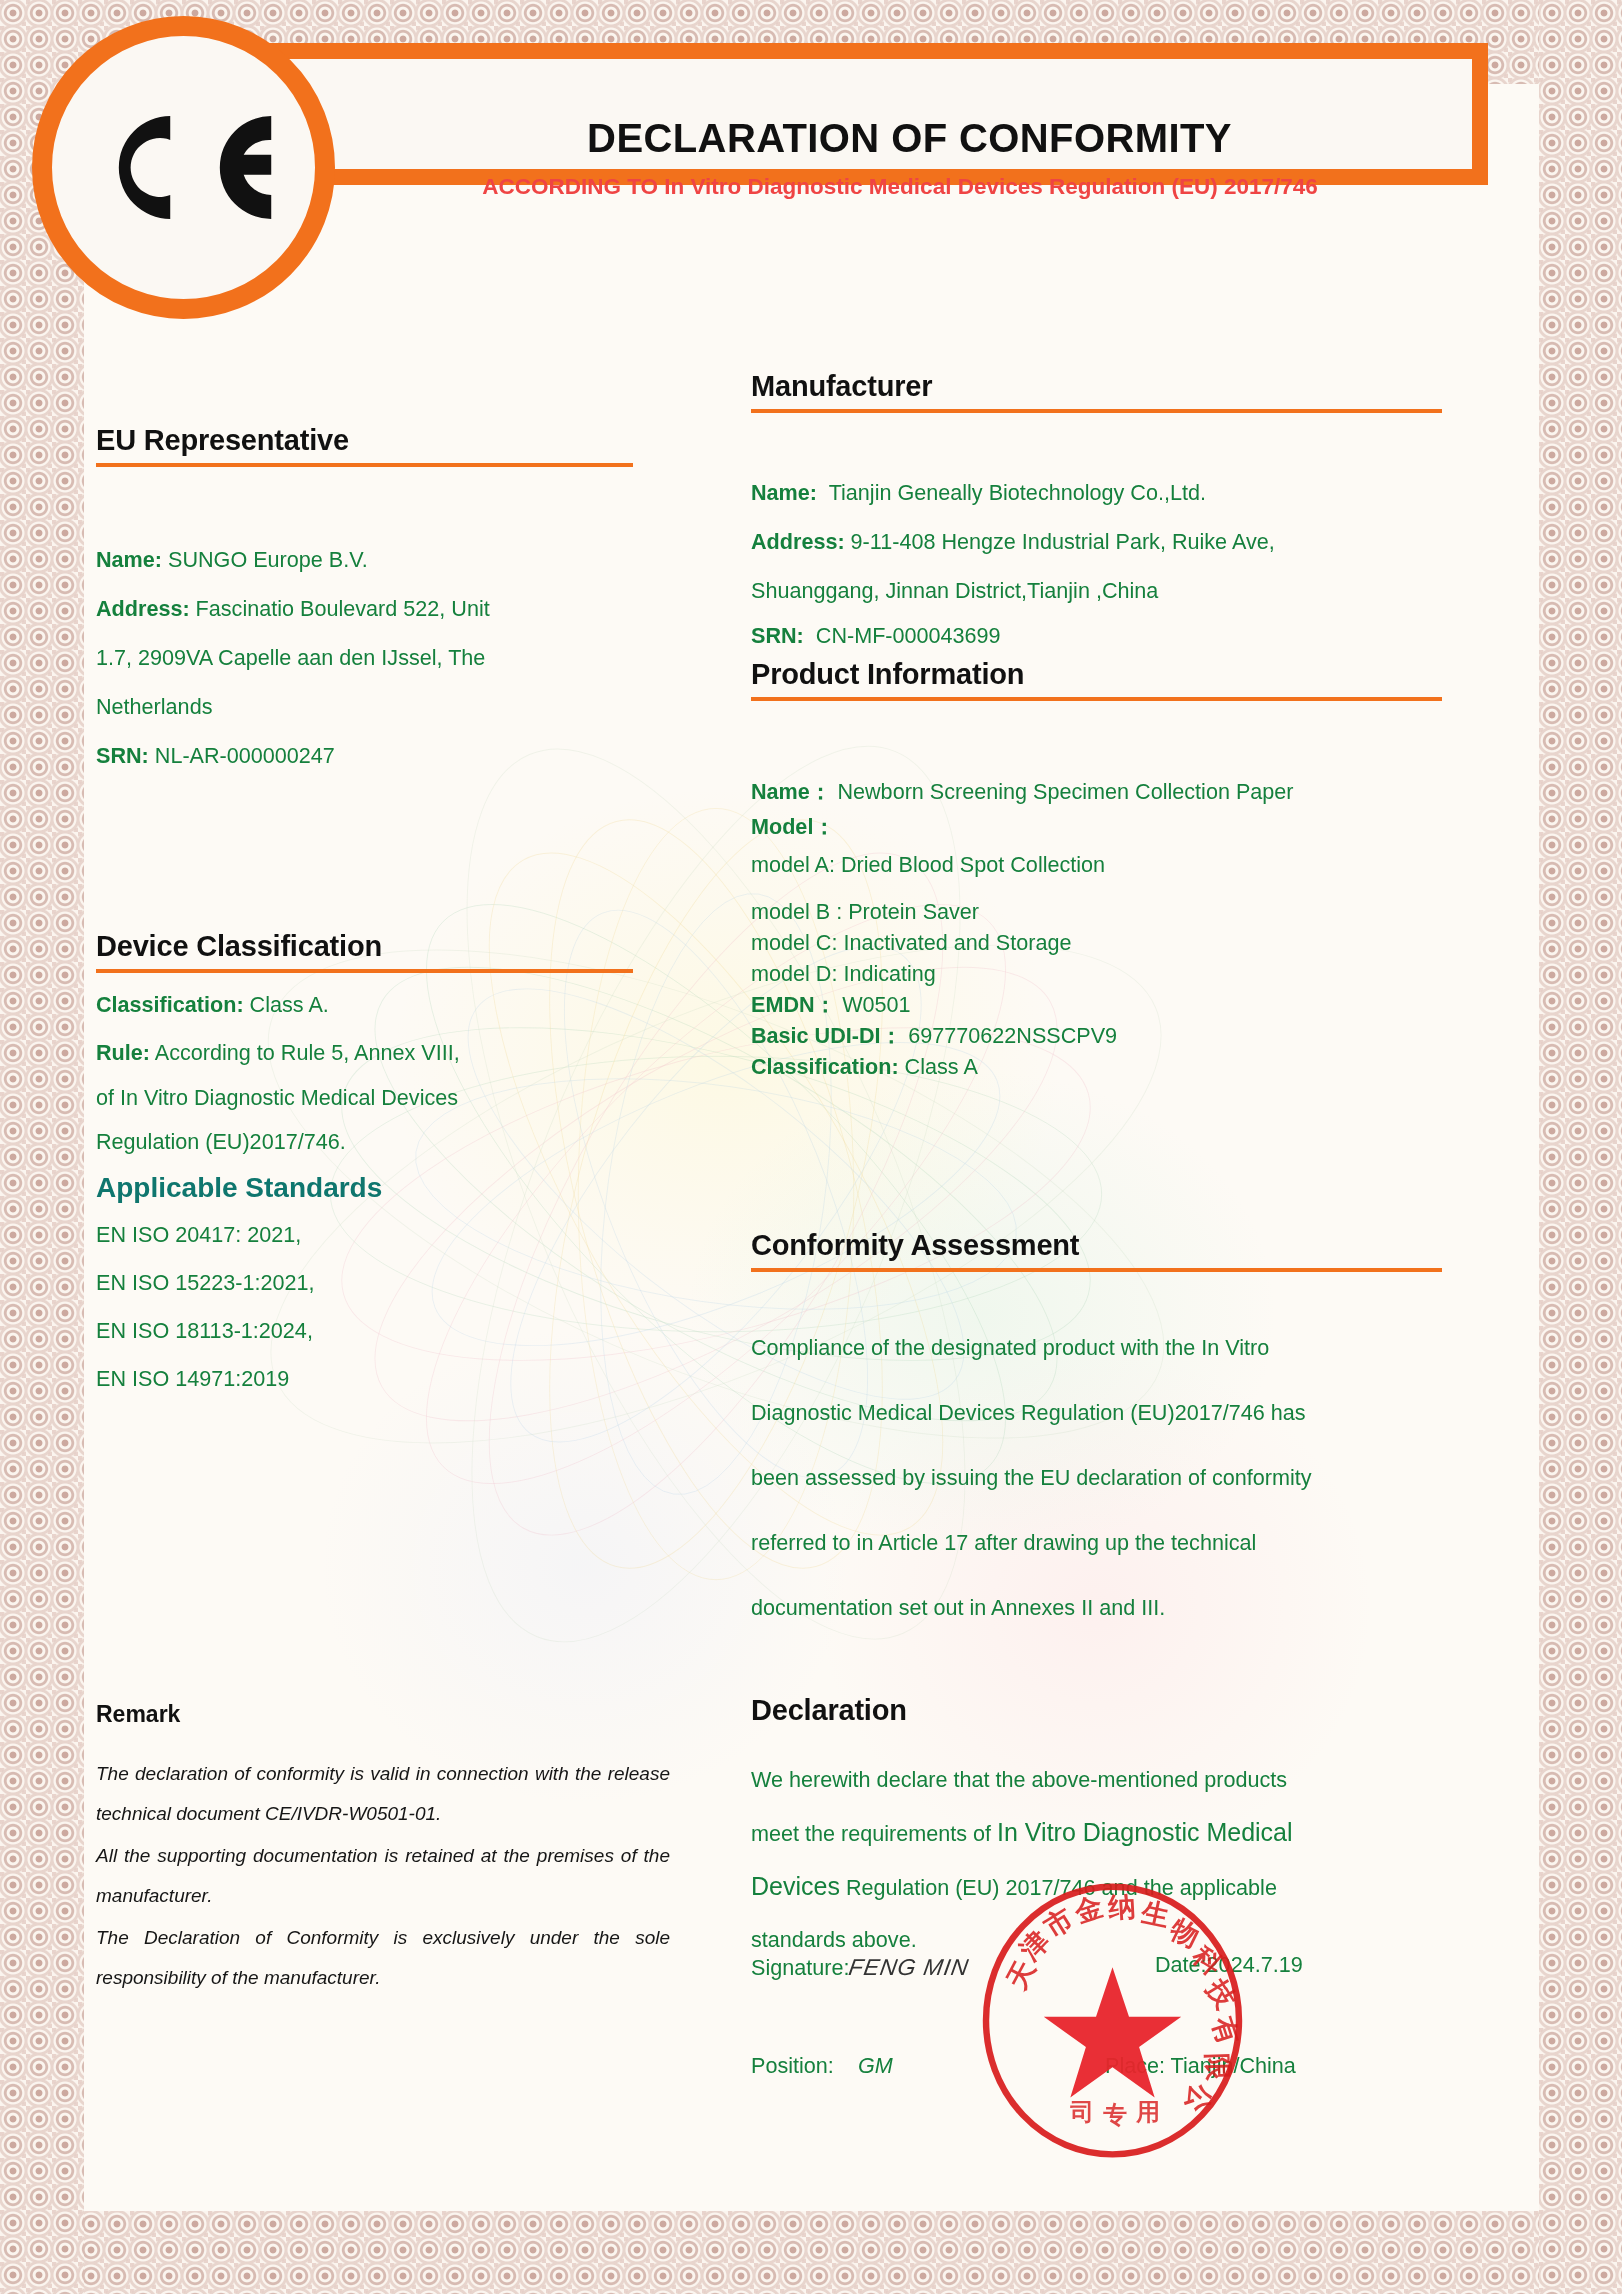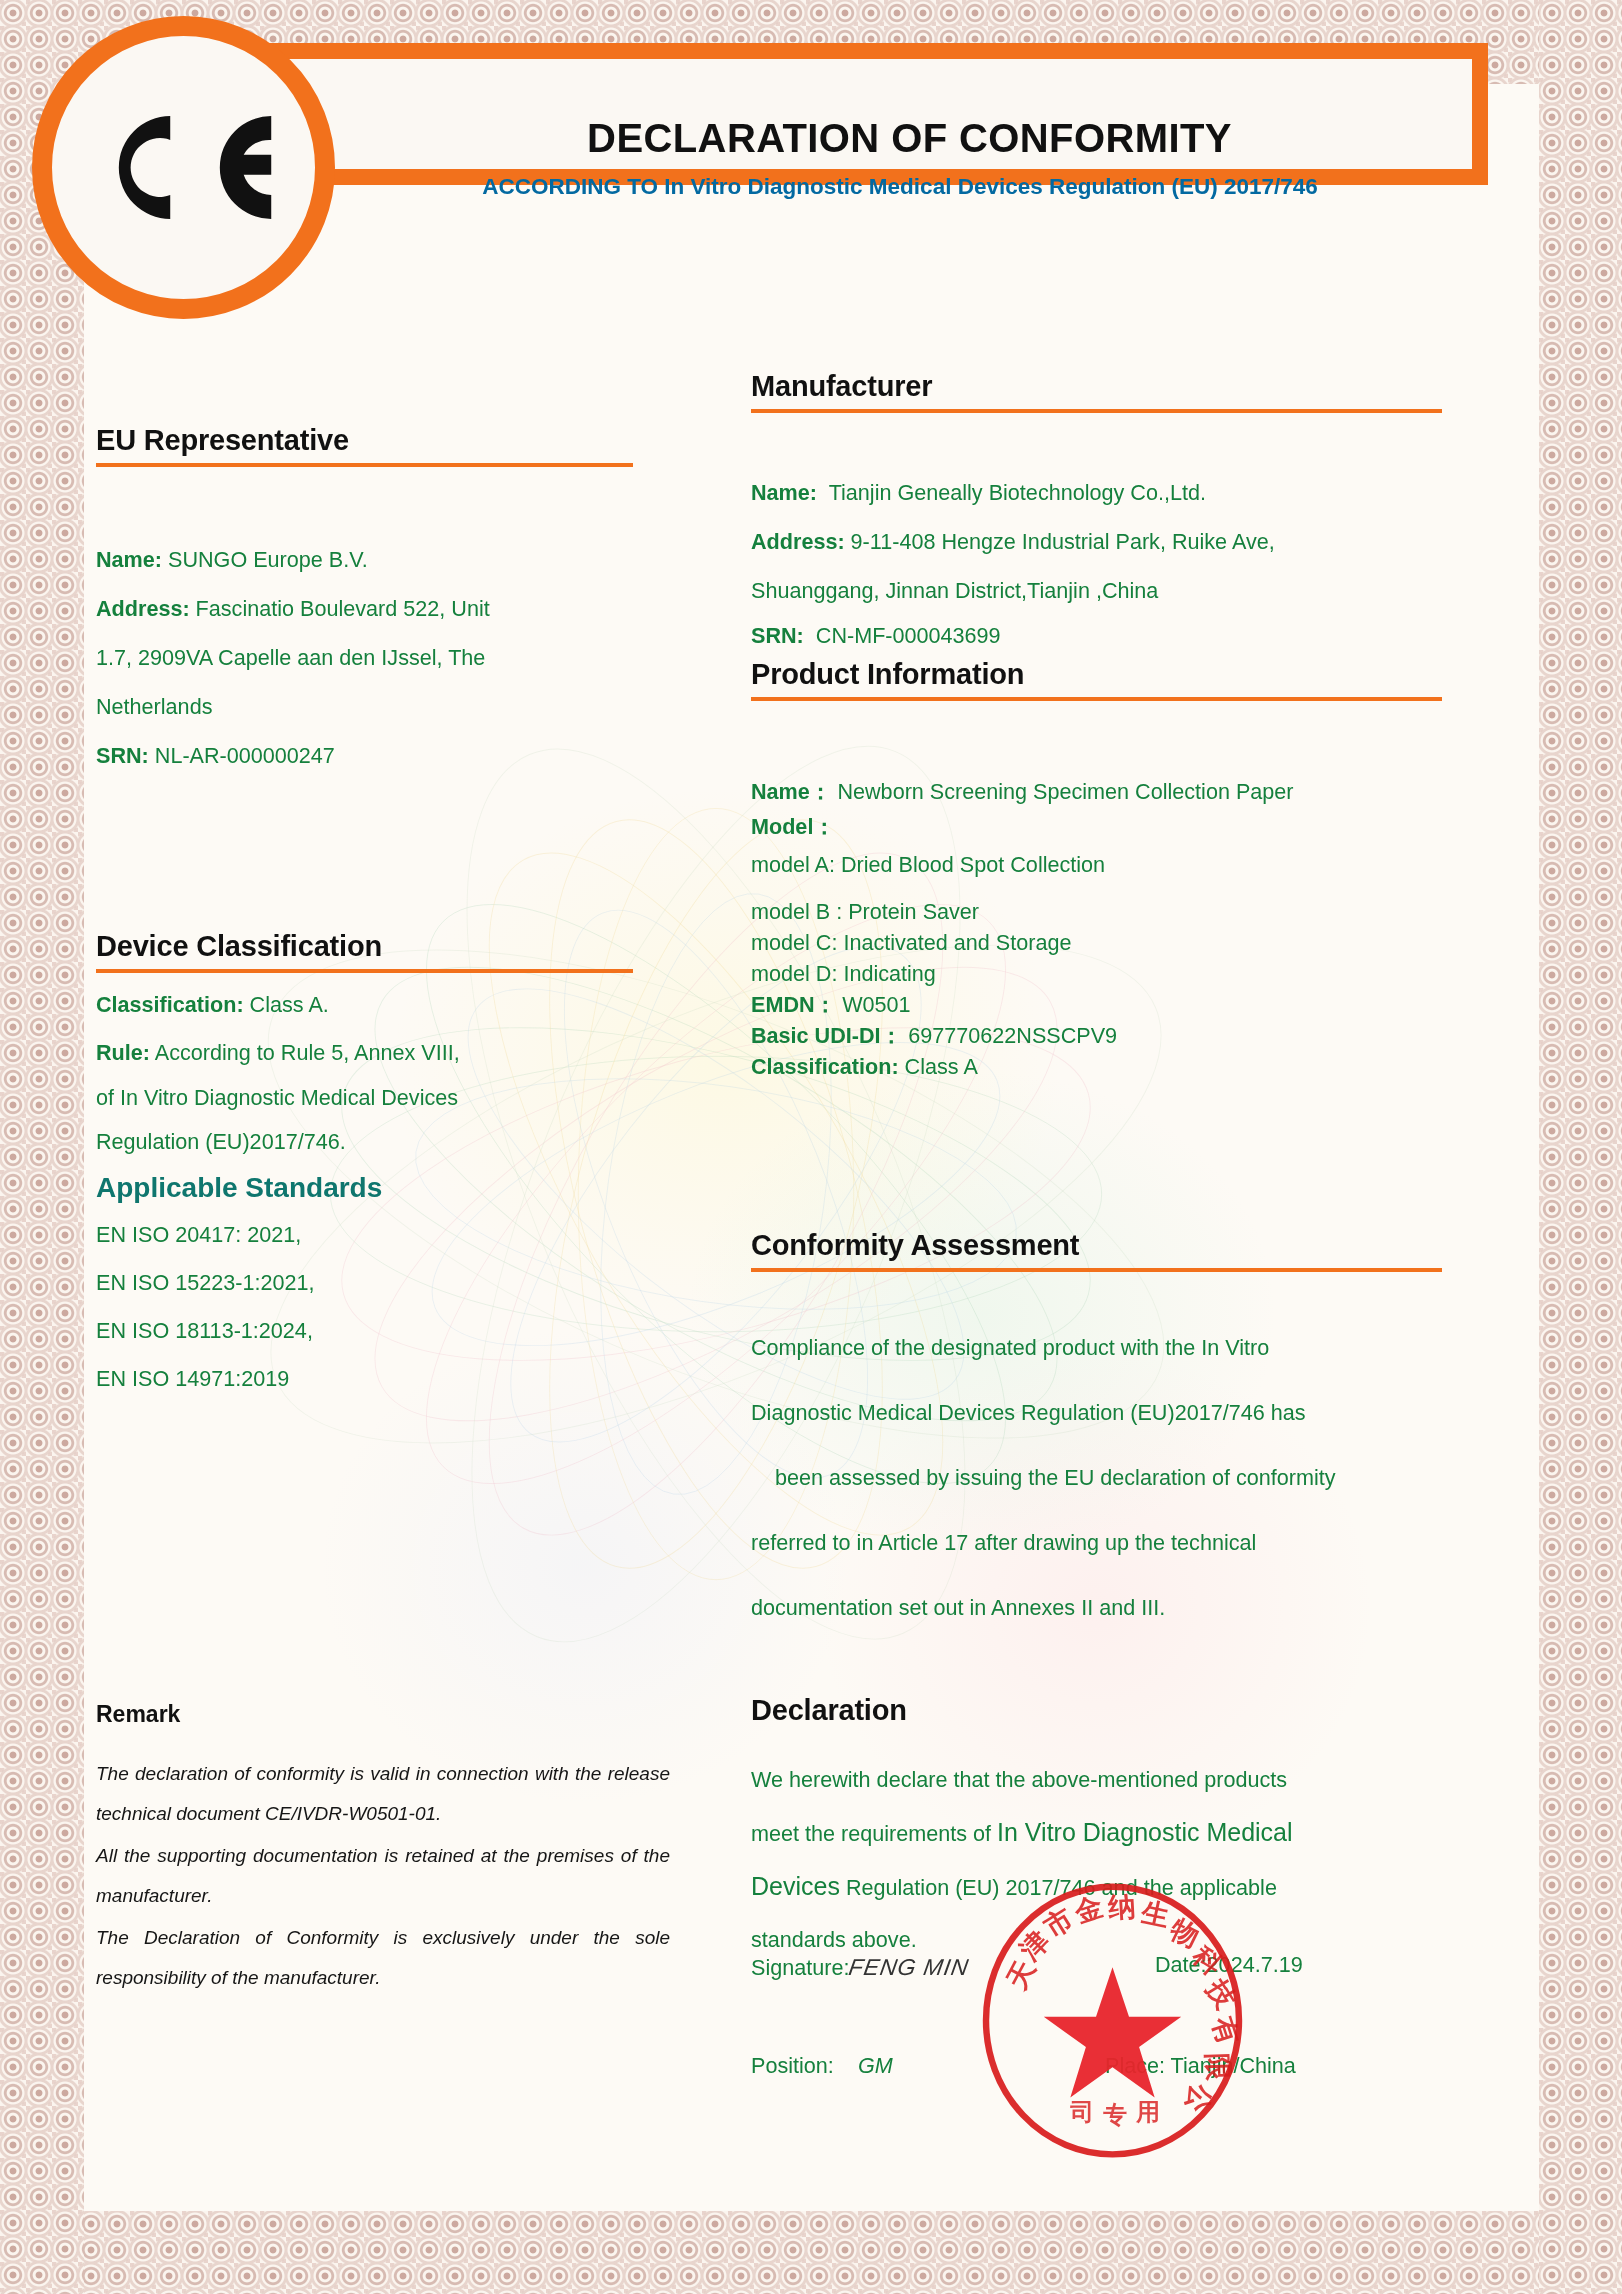--- a/index.html
+++ b/index.html
@@ -54,21 +54,21 @@
     position:absolute;left:216px;top:43px;width:1272px;height:142px;
     border:16.5px solid #F2711C;background:#fbf8f3;box-sizing:border-box;
   }
   .title-main{
     position:absolute;left:331px;top:118px;width:1157px;
     text-align:center;font-size:40px;font-weight:bold;color:#111;
     letter-spacing:0.4px;line-height:1;
   }
   .title-sub{
     position:absolute;left:303px;top:176px;width:1194px;
-    text-align:center;font-size:22.5px;font-weight:bold;color:#0369a1;
+    text-align:center;font-size:22.5px;font-weight:bold;color:#ef4444;
     line-height:1;white-space:nowrap;
   }
   .ce-mark{
     position:absolute;left:32px;top:15.6px;width:303px;height:303px;
     border-radius:50%;border:20px solid #F2711C;
     background:#fbf8f3;box-sizing:border-box;
     z-index:5;
     display:flex;align-items:center;justify-content:center;
   }
   .ce-mark svg{display:block;}
@@ -291,21 +291,21 @@
   </div>
 
   <div class="blk" style="left:751px;top:1229px;width:762px;">
     <h2 class="sec">Conformity Assessment</h2>
     <div class="rule w-right"></div>
   </div>
 
   <div class="blk" style="left:751px;top:1315px;width:799px;">
     <div class="ln" style="line-height:65px;">Compliance of the designated product with the In Vitro</div>
     <div class="ln" style="line-height:65px;">Diagnostic Medical Devices Regulation (EU)2017/746 has</div>
-    <div class="ln" style="line-height:65px;margin-left:24px;">been assessed by issuing the EU declaration of conformity</div>
+    <div class="ln" style="line-height:65px;">been assessed by issuing the EU declaration of conformity</div>
     <div class="ln" style="line-height:65px;">referred to in Article 17 after drawing up the technical</div>
     <div class="ln" style="line-height:65px;">documentation set out in Annexes II and III.</div>
   </div>
 
   <div class="blk" style="left:751px;top:1694px;width:762px;">
     <h2 class="sec">Declaration</h2>
   </div>
 
   <div class="blk" style="left:751px;top:1754px;width:808px;">
     <div class="ln" style="line-height:52px;">We herewith declare that the above-mentioned products</div>

